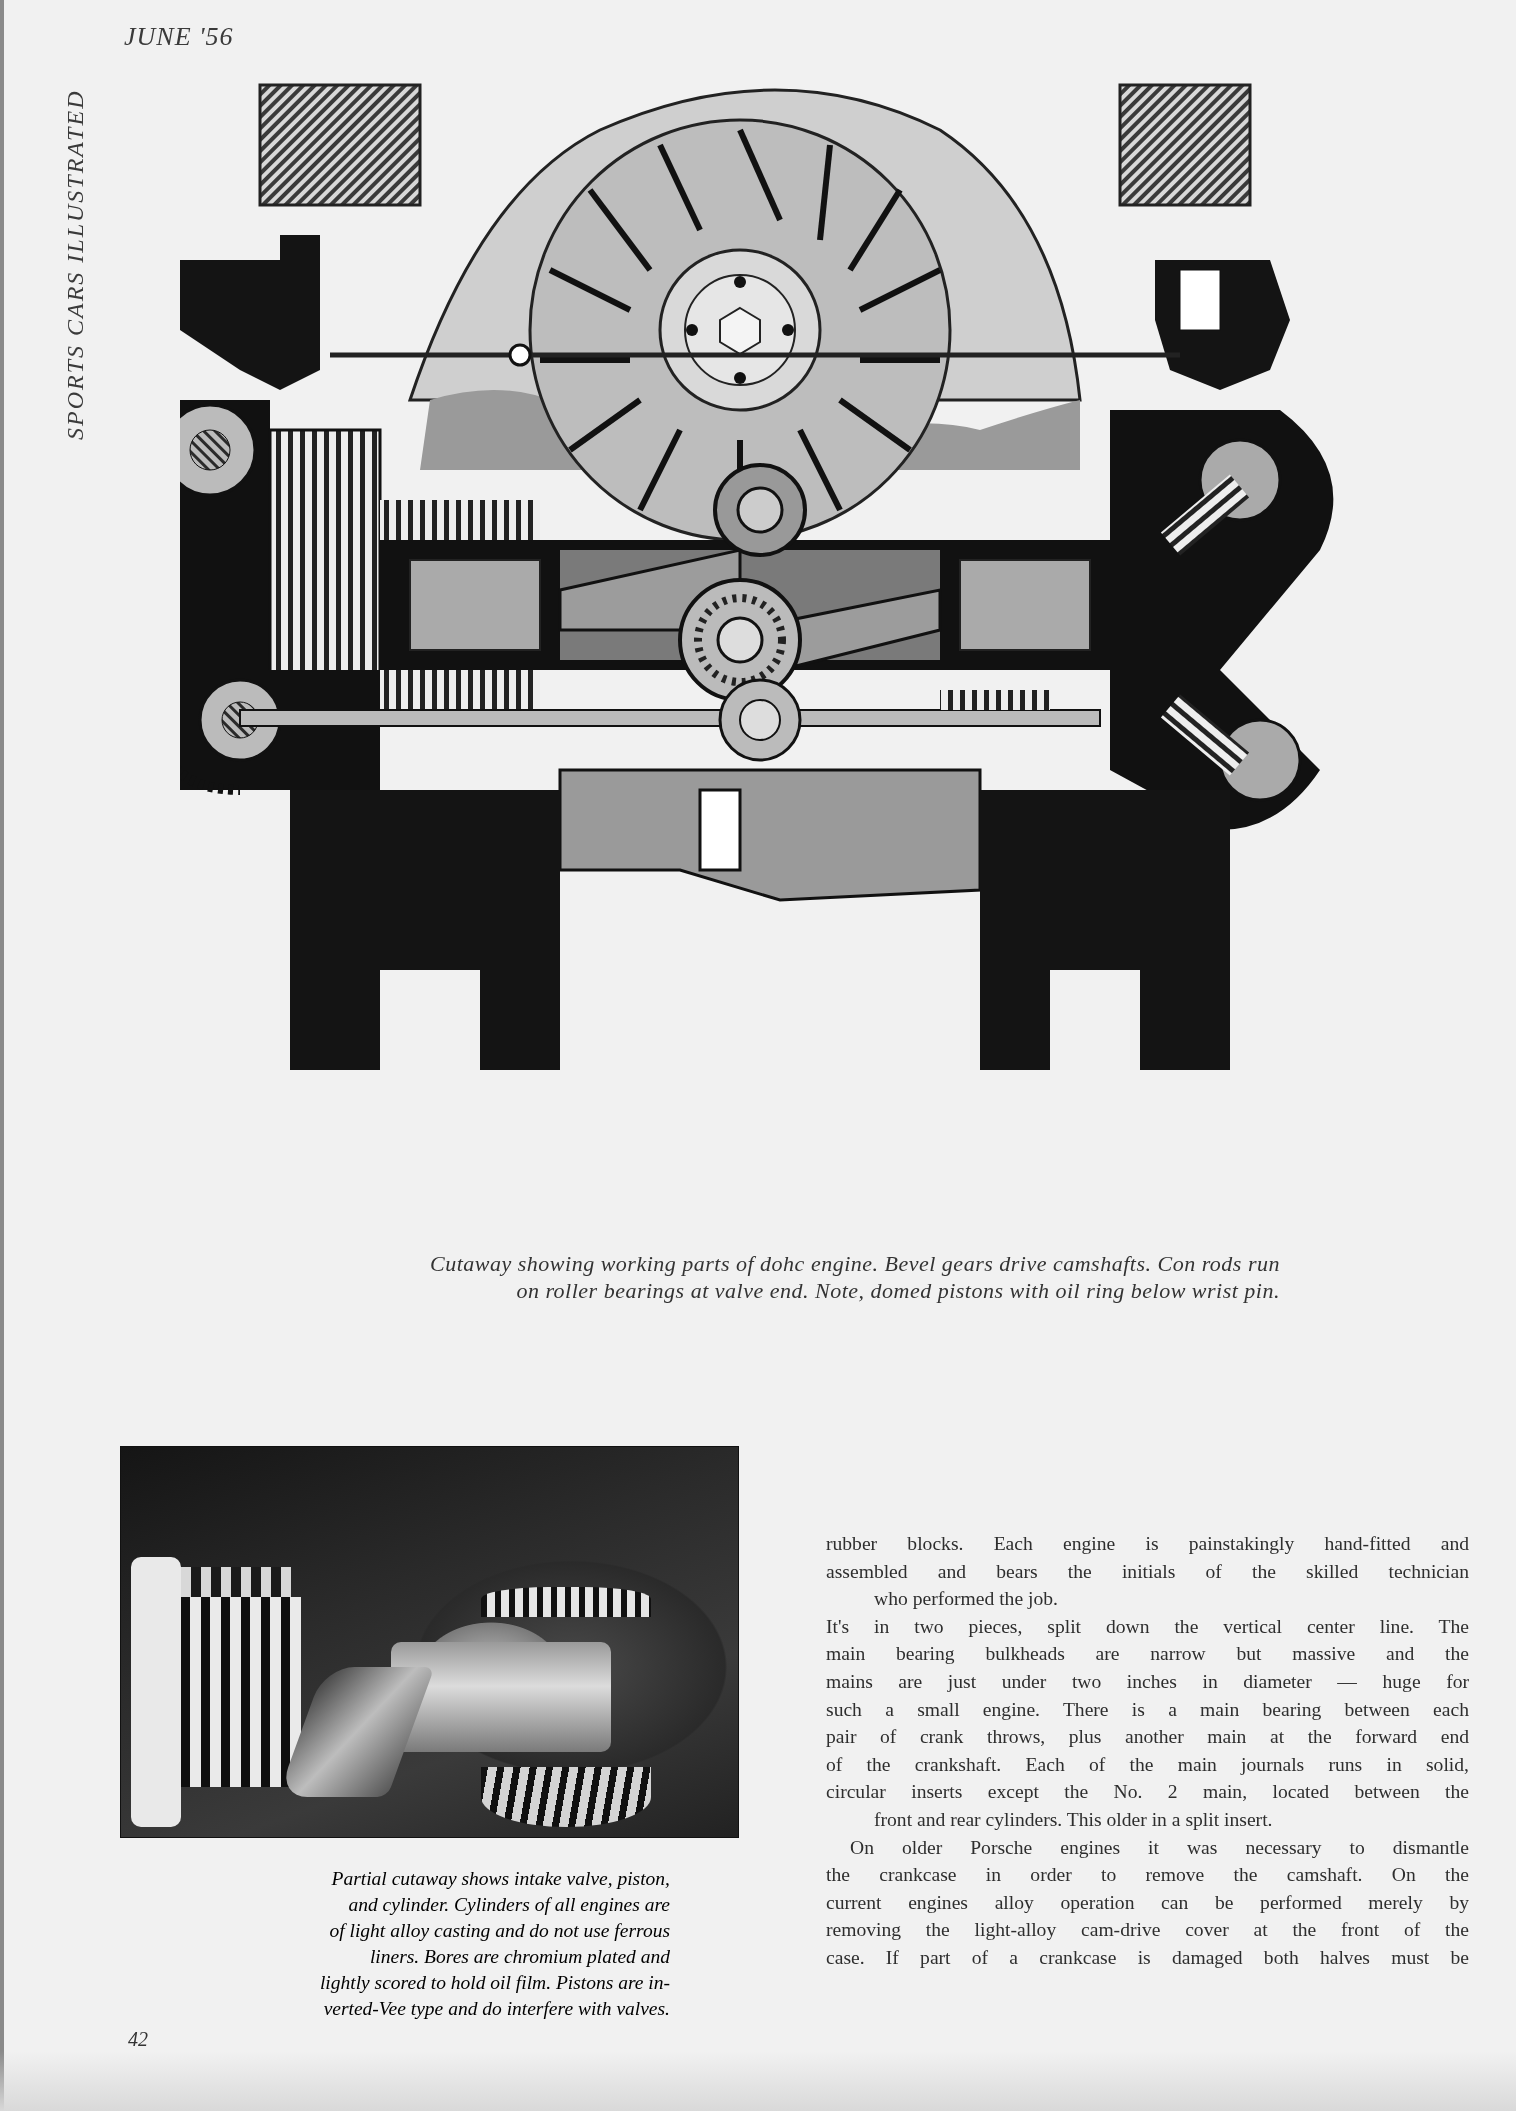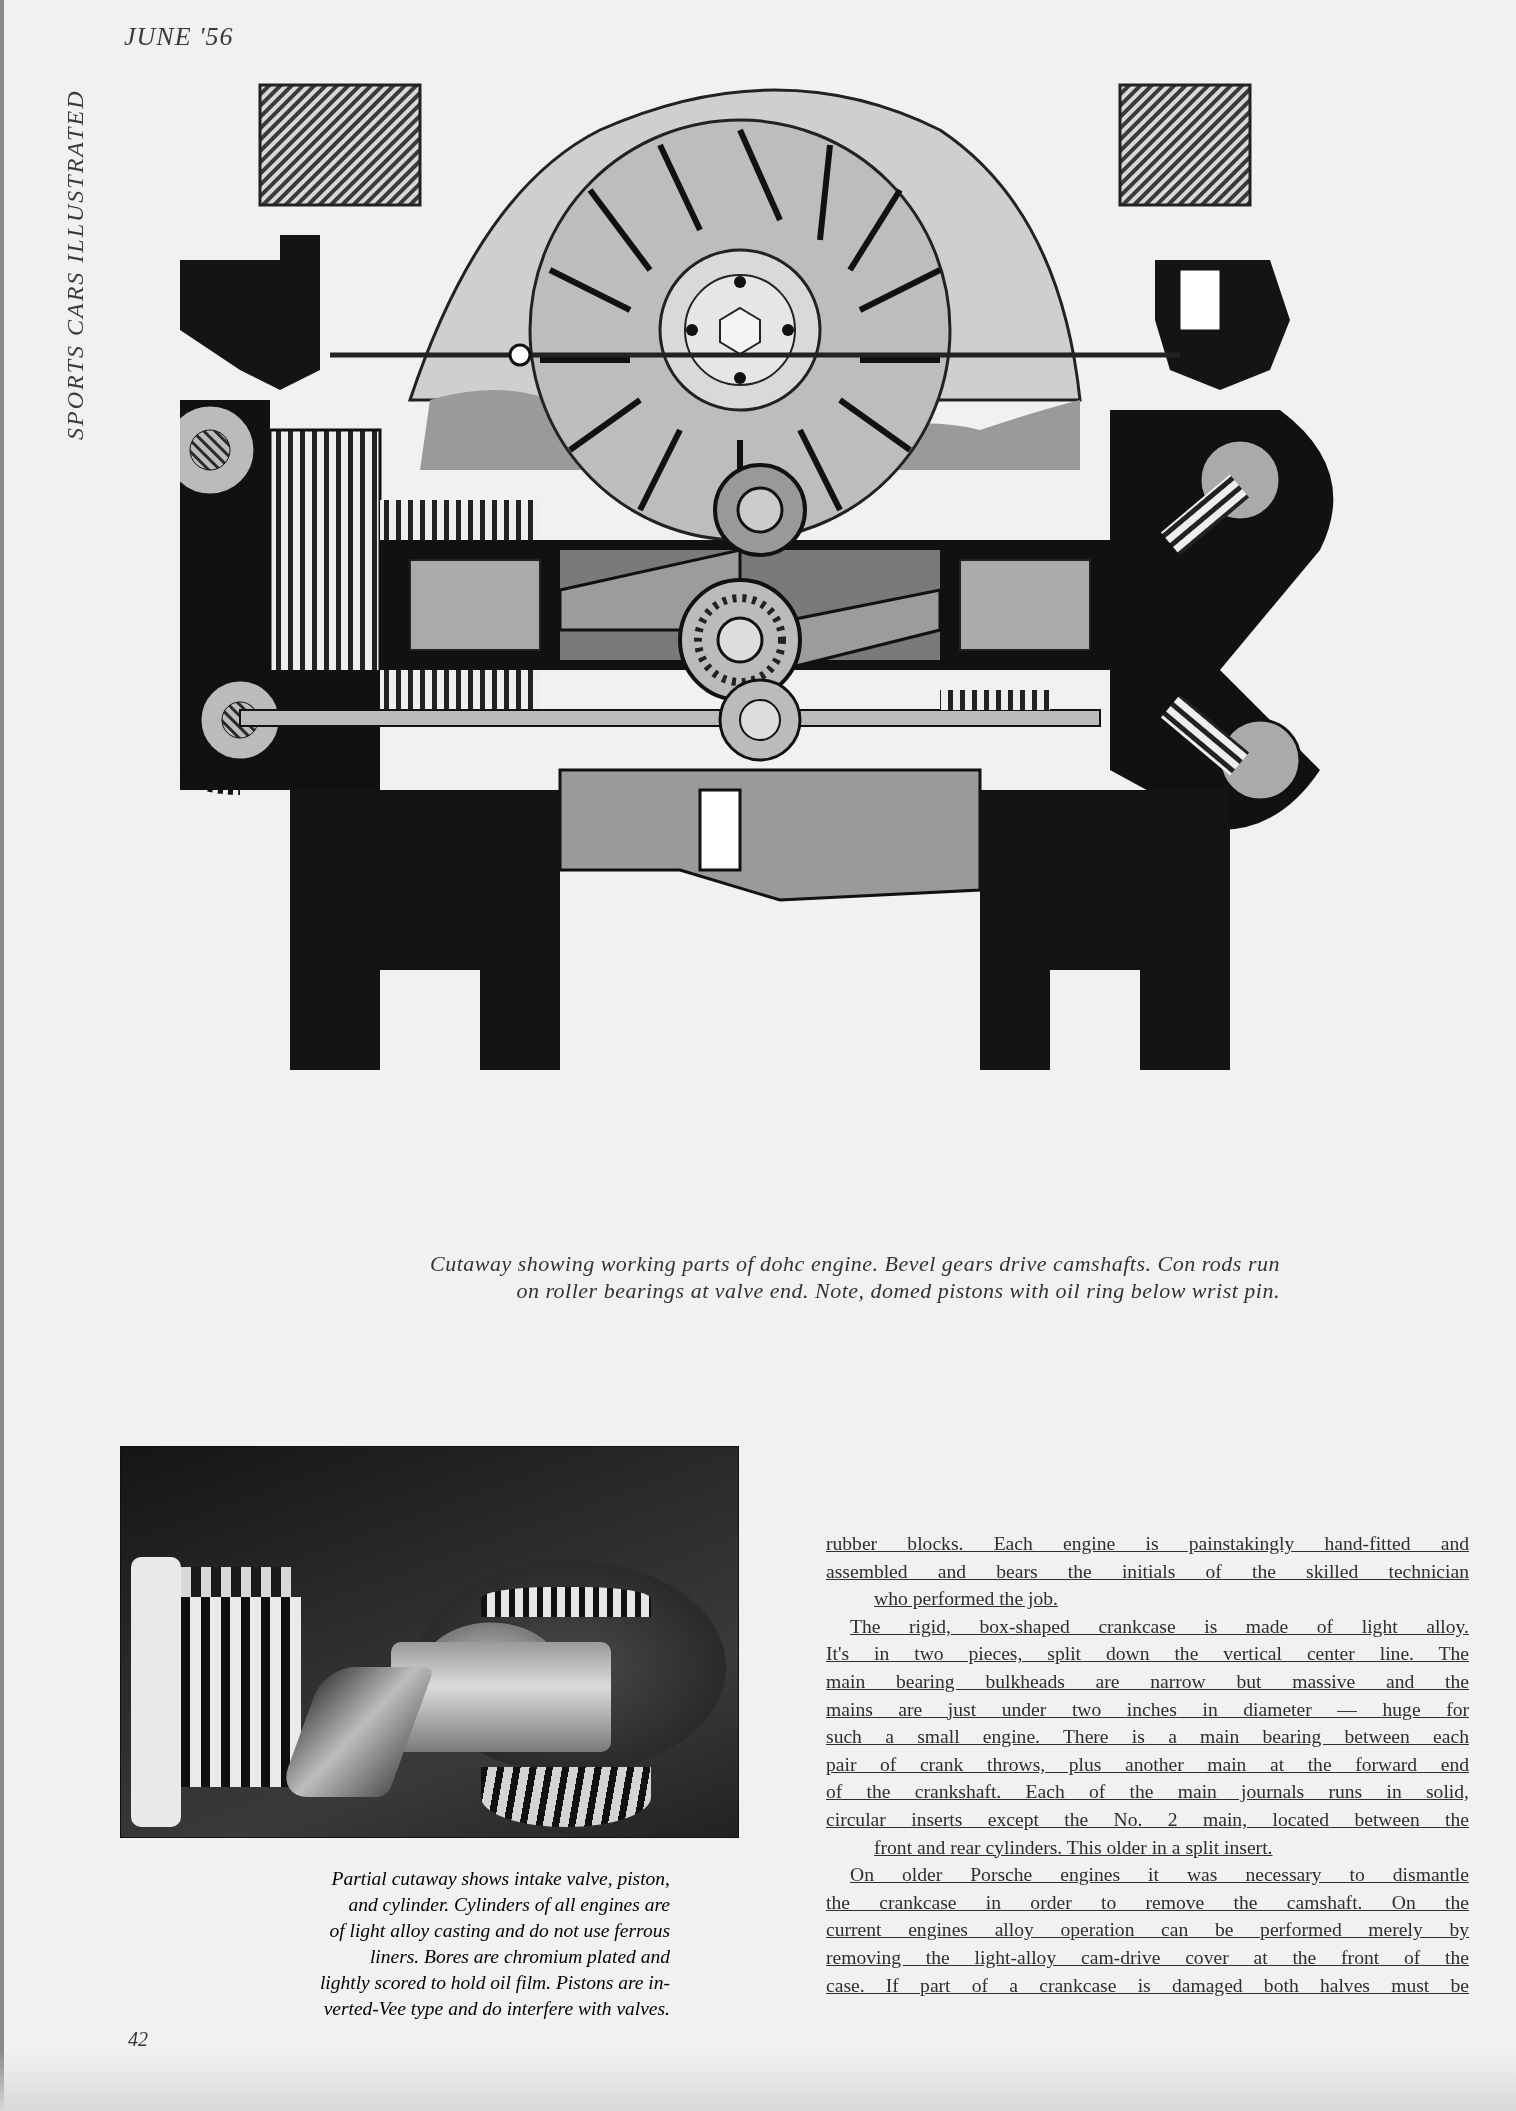--- a/index.html
+++ b/index.html
@@ -71,21 +71,21 @@
     font-style: italic; font-size: 19.5px; line-height: 26px; color: #000000;
   }
   .photo-caption span { display: block; }
   .page-number {
     position: absolute; left: 128px; top: 2028px; font-style: italic; font-size: 20px; color: #333;
   }
   .body-text {
     position: absolute; left: 826px; top: 1530px; width: 643px;
     font-size: 19.6px; line-height: 27.6px; color: #2e2e2e; text-align: justify;
   }
-  .body-text p { margin: 0; text-decoration: underline; }
+  .body-text p { margin: 0; }
   .body-text .line { display: block; text-align: justify; text-align-last: justify; }
   .body-text .line.last { text-align-last: left; margin-left: 48px; }
 </style>
 </head>
 <body>
 
 <div class="page-edge-left"></div>
 
 <div class="running-head">JUNE '56</div>
 <div class="side-title">SPORTS CARS ILLUSTRATED</div>
@@ -213,21 +213,20 @@
   <span>verted-Vee type and do interfere with valves.</span>
 </div>
 
 <div class="body-text">
   <p>
     <span class="line">rubber blocks. Each engine is painstakingly hand-fitted and</span>
     <span class="line">assembled and bears the initials of the skilled technician</span>
     <span class="line last">who performed the job.</span>
   </p>
   <p>
-    <span class="line" style="padding-left:24px">The rigid, box-shaped crankcase is made of light alloy.</span>
     <span class="line">It's in two pieces, split down the vertical center line. The</span>
     <span class="line">main bearing bulkheads are narrow but massive and the</span>
     <span class="line">mains are just under two inches in diameter — huge for</span>
     <span class="line">such a small engine. There is a main bearing between each</span>
     <span class="line">pair of crank throws, plus another main at the forward end</span>
     <span class="line">of the crankshaft. Each of the main journals runs in solid,</span>
     <span class="line">circular inserts except the No. 2 main, located between the</span>
     <span class="line last">front and rear cylinders. This older in a split insert.</span>
   </p>
   <p>

